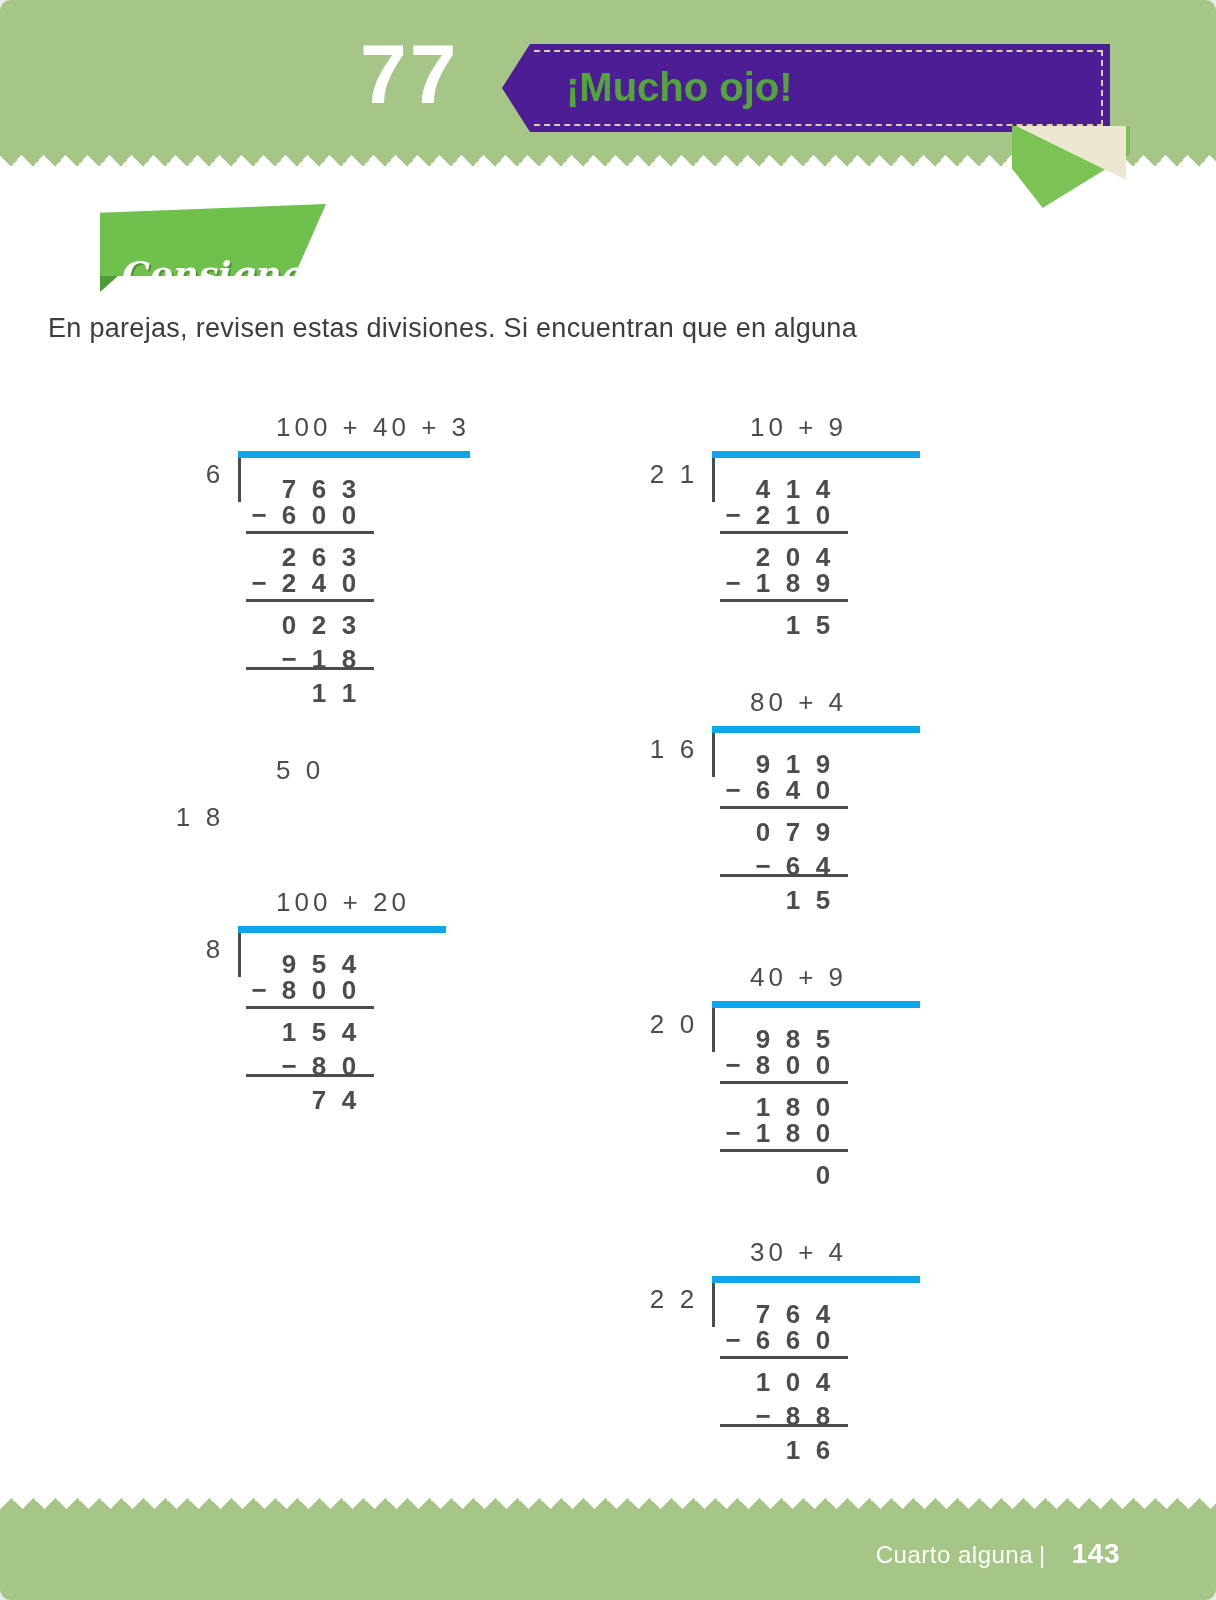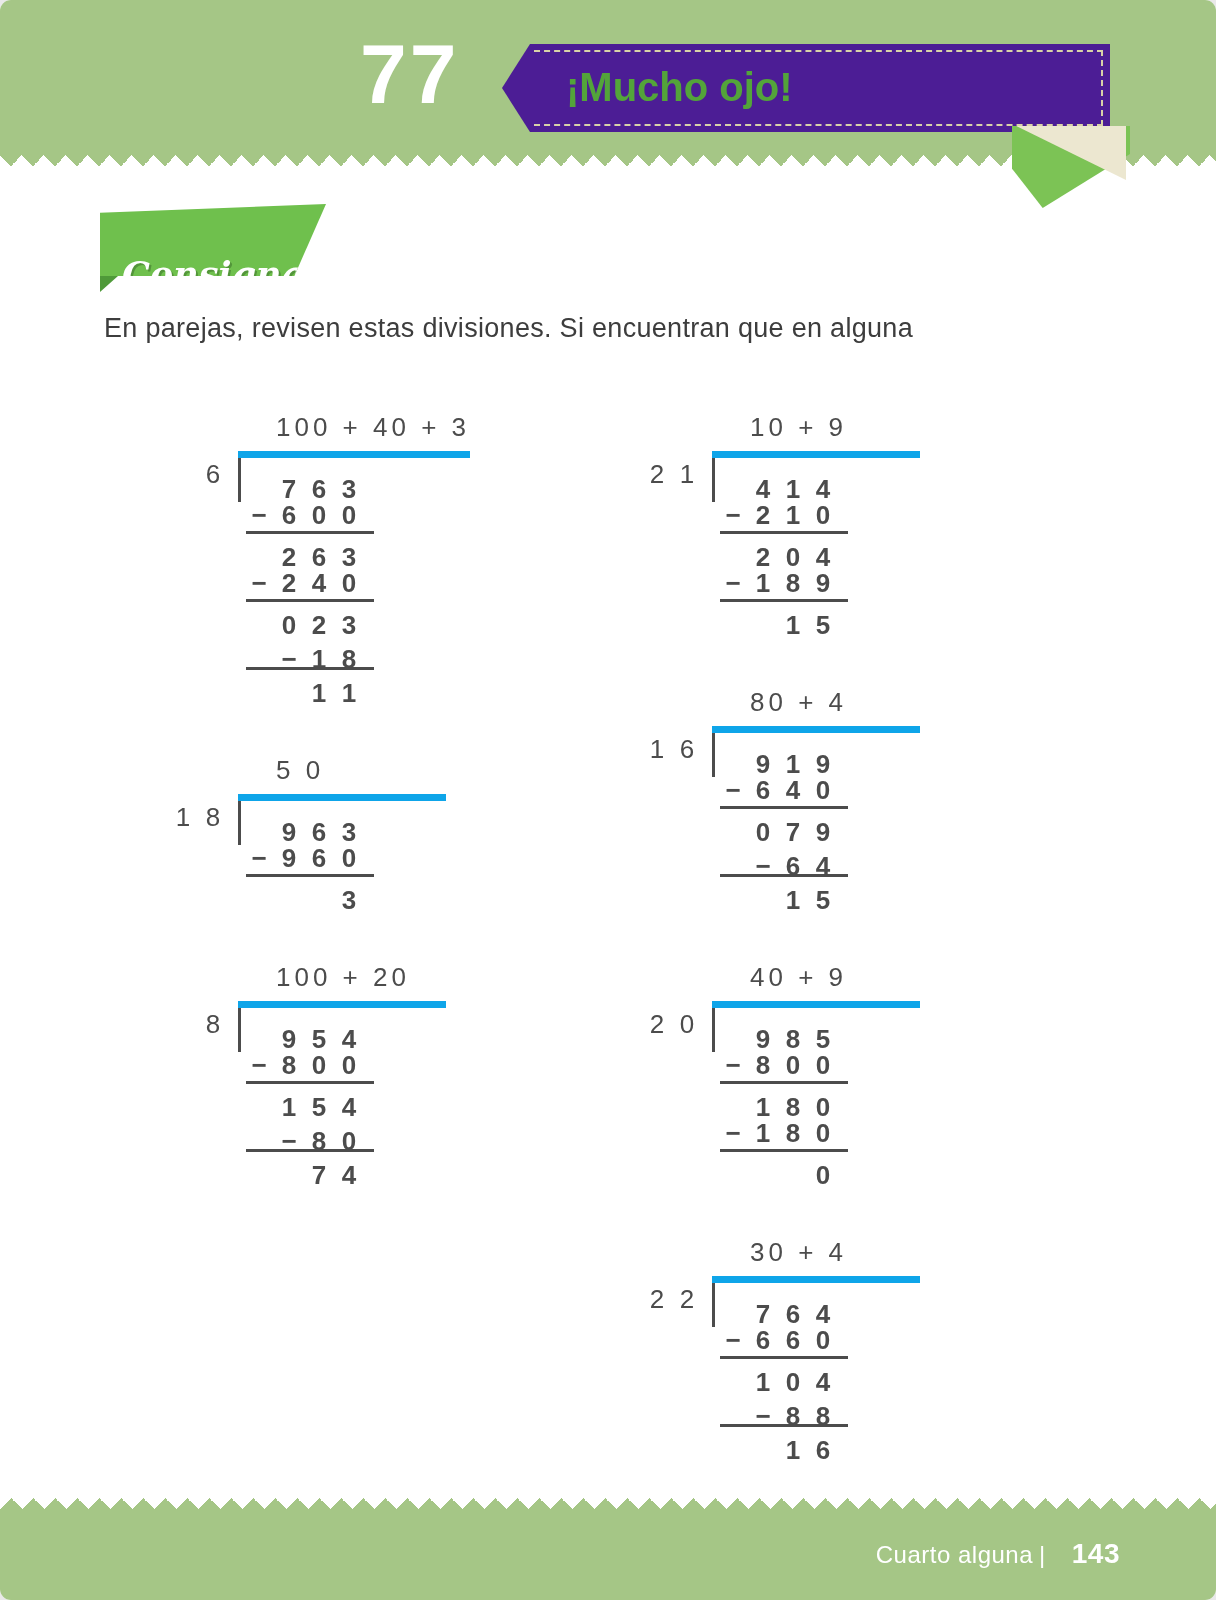--- a/index.html
+++ b/index.html
@@ -27,21 +27,21 @@
 
   
   .consigna { position: relative; margin: 38px 0 0 100px; width: 226px; height: 72px; background: #6fc04d;
               clip-path: polygon(0 12%, 100% 0, 86% 100%, 0 100%); }
   .consigna-label { position: absolute; left: 22px; top: 14px; font-family: "DejaVu Serif", serif; font-style: italic;
                     font-weight: bold; font-size: 35px; color: #ffffff; text-shadow: 2px 2px 0 rgba(55,105,40,.5); margin-top: 36px; }
   .consigna-fold { position: absolute; left: 100px; top: 276px; width: 0; height: 0;
                    border-top: 16px solid #4f9a39; border-right: 18px solid transparent; }
 
   
-  .instructions { margin: 32px 0 0 104px; width: 860px; font-size: 27px; line-height: 41px; color: #3d3d3d; letter-spacing: .3px; }
+  .instructions { margin: 32px 0 0 48px; width: 860px; font-size: 27px; line-height: 41px; color: #3d3d3d; letter-spacing: .3px; }
 
   
   .problems { display: flex; align-items: flex-start; margin: 62px 0 0 158px; color: #4c4c4c; }
   .col { display: flex; flex-direction: column; }
   .col-left { width: 400px; }
   .col-right { margin-left: 74px; }
   .problem { display: flex; margin-bottom: 52px; }
   .divisor { display: flex; justify-content: flex-end; width: 80px; padding-right: 10px; margin-top: 46px; height: 34px; }
   .cell { display: inline-block; width: 30px; height: 34px; line-height: 34px; text-align: center; font-size: 26px; }
   .work { min-width: 208px; }
@@ -107,26 +107,20 @@
             </div>
           </div>
         </div>
         <div class="problem">
           <div class="divisor">
             <span class="cell">1</span>
             <span class="cell">8</span>
           </div>
           <div class="work">
             <div class="quotient">5 0</div>
-            <div class="rows">
-              <div class="mrow"><span class="cell"> </span><span class="cell">9</span><span class="cell">6</span><span class="cell">3</span></div>
-              <div class="mrow"><span class="cell">−</span><span class="cell">9</span><span class="cell">6</span><span class="cell">0</span></div>
-              <div class="uline"></div>
-              <div class="mrow"><span class="cell"> </span><span class="cell"> </span><span class="cell"> </span><span class="cell">3</span></div>
-            </div>
           </div>
         </div>
         <div class="problem">
           <div class="divisor">
             <span class="cell">8</span>
           </div>
           <div class="work">
             <div class="quotient">100 + 20</div>
             <div class="rows">
               <div class="mrow"><span class="cell"> </span><span class="cell">9</span><span class="cell">5</span><span class="cell">4</span></div>

